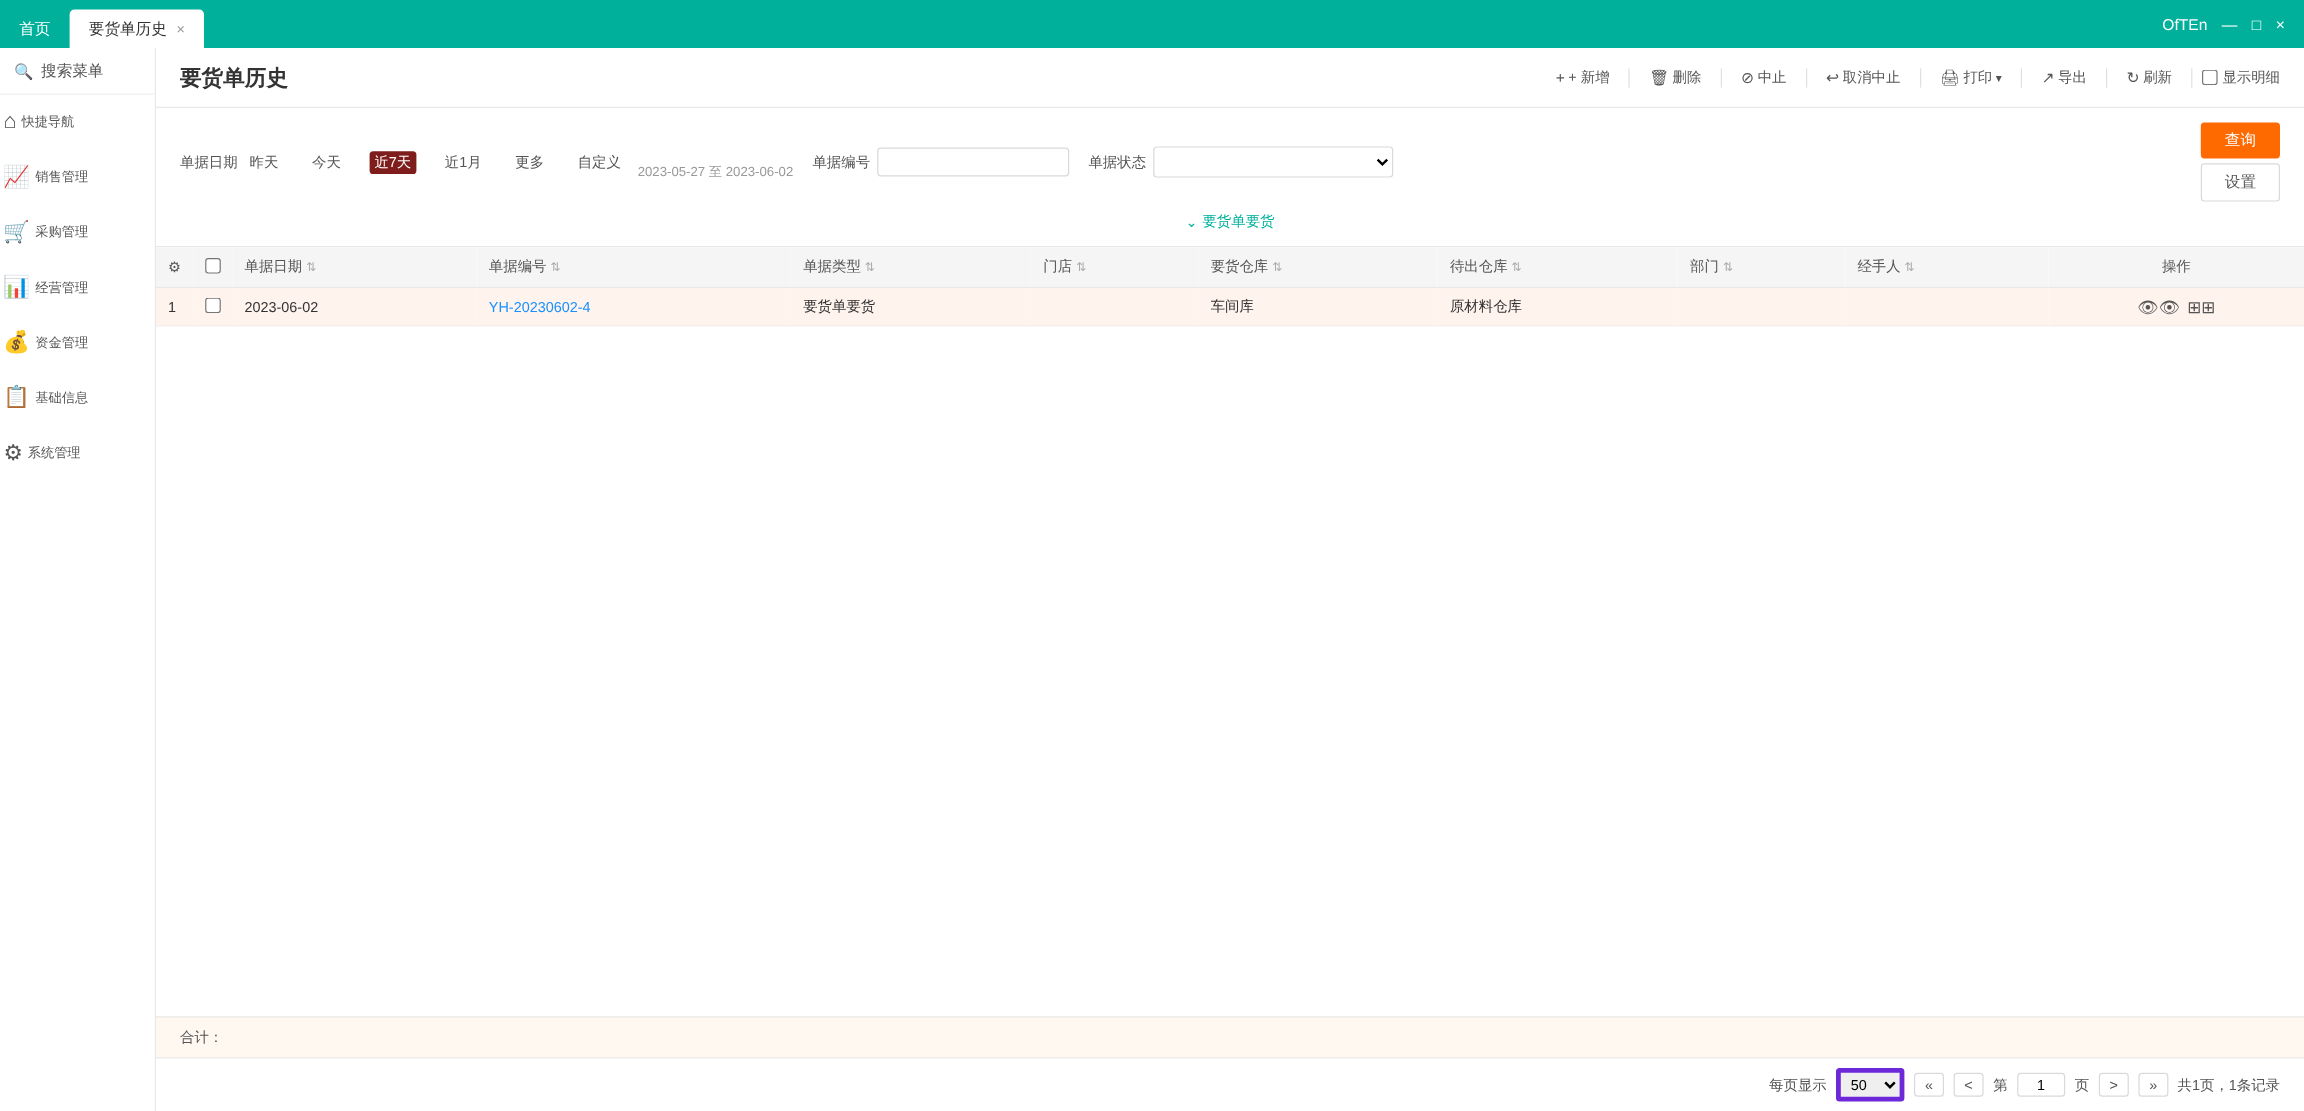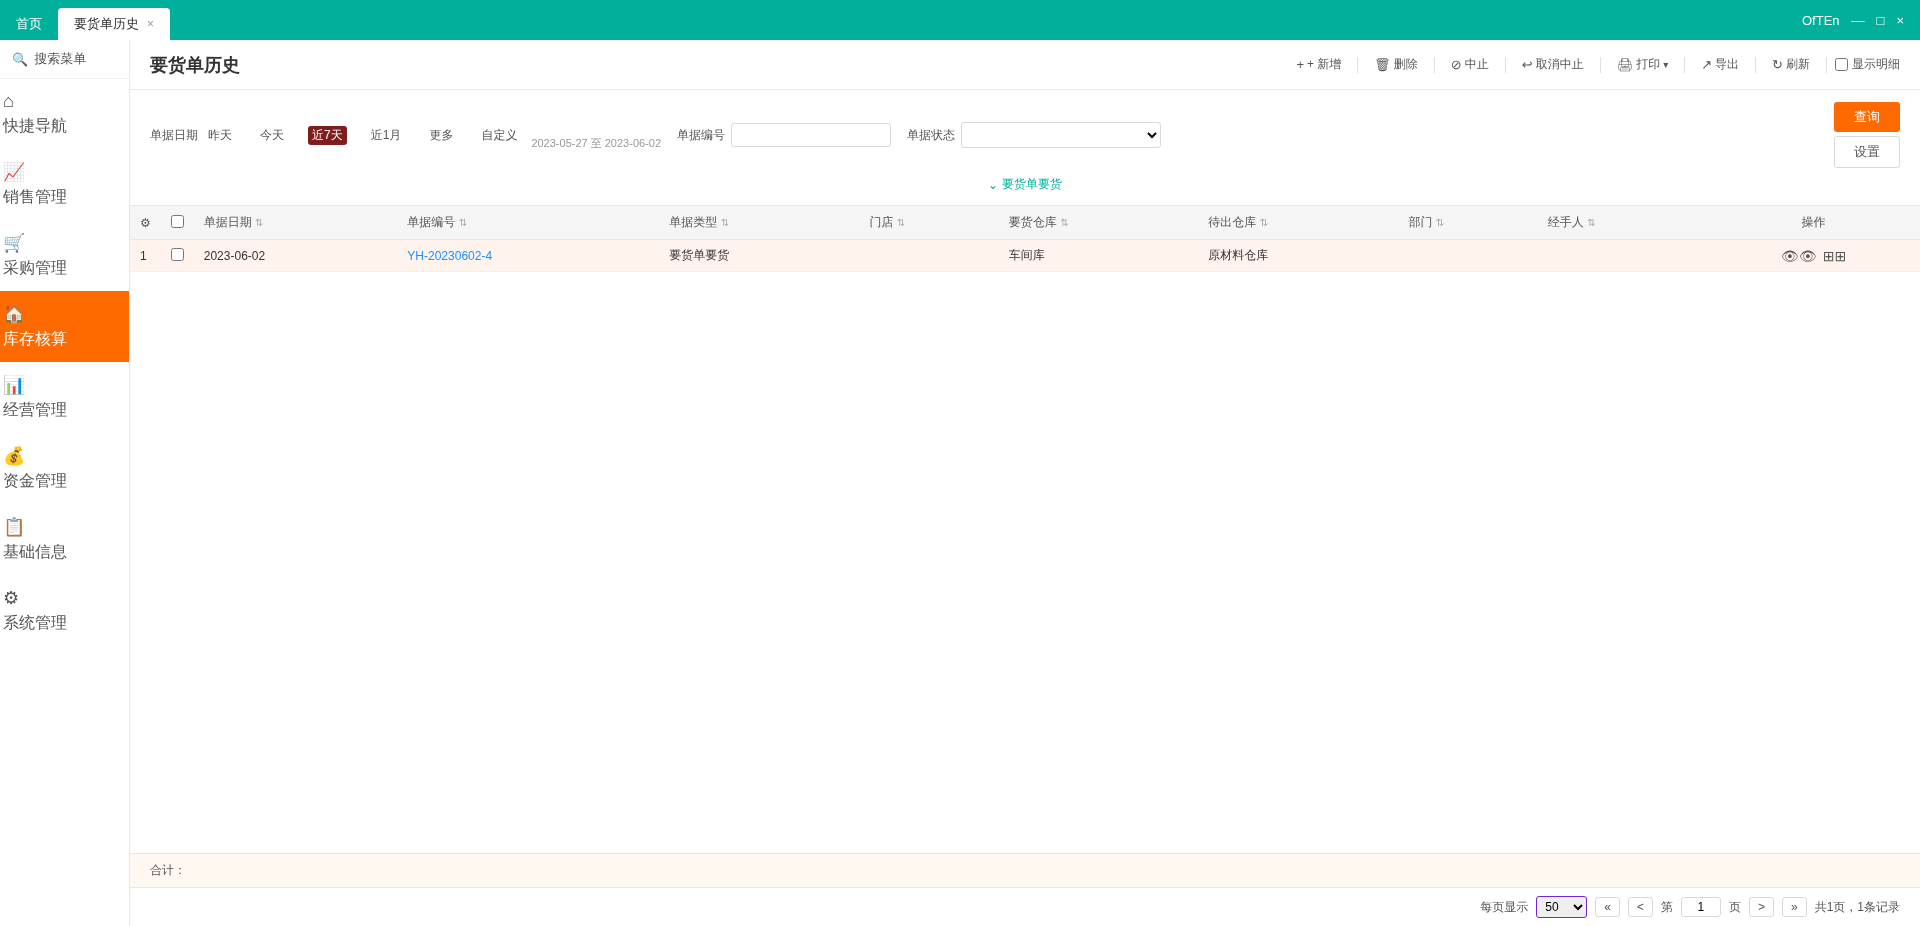--- a/index.html
+++ b/index.html
@@ -13,21 +13,21 @@
     .tab.active { background: #fff; color: #333; border-radius: 4px 4px 0 0; }
     .tab .tab-close { margin-left: 8px; color: #999; cursor: pointer; font-size: 12px; }
     .top-bar-right { margin-left: auto; display: flex; align-items: flex-start; gap: 12px; padding-right: 16px; color: #fff; font-size: 13px; }
     .top-bar-right span { cursor: pointer; }
 
     
     .main-layout { display: flex; flex: 1; overflow: hidden; }
 
     
     .sidebar { width: 130px; background: #fff; border-right: 1px solid #e8e8e8; display: flex; flex-direction: column; flex-shrink: 0; }
-    .sidebar-item { display: flex; flex-direction: column; padding: 12px 0; cursor: pointer; color: #555; font-size: 16px; gap: 4px; border-left: 3px solid transparent; }
+    .sidebar-item { display: flex; flex-direction: row; align-items: center; padding: 12px 0; cursor: pointer; color: #555; font-size: 11px; gap: 4px; border-left: 3px solid transparent; }
     .sidebar-item.active { background: #ff6a00; color: #fff; border-left: 3px solid #ff6a00; }
     .sidebar-item .icon { font-size: 18px; }
     .search-menu { display: flex; align-items: center; padding: 10px 12px; border-bottom: 1px solid #f0f0f0; cursor: pointer; color: #555; font-size: 13px; gap: 6px; }
 
     
     .content { flex: 1; display: flex; flex-direction: column; overflow: hidden; background: #f0f2f5; }
 
     
     .page-header { background: #fff; padding: 12px 20px; display: flex; align-items: center; justify-content: space-between; border-bottom: 1px solid #e8e8e8; flex-shrink: 0; }
     .page-title { font-size: 18px; font-weight: bold; color: #333; }
@@ -70,21 +70,21 @@
     .op-col { text-align: center; }
     .op-icons { display: flex; gap: 6px; justify-content: center; }
     .op-icon { font-size: 14px; cursor: pointer; color: #555; }
 
     
     .table-footer { background: #fff8f0; padding: 8px 20px; border-top: 1px solid #e8e8e8; font-size: 12px; color: #555; flex-shrink: 0; }
 
     
     .pagination { background: #fff; padding: 8px 20px; display: flex; align-items: center; justify-content: flex-end; gap: 8px; border-top: 1px solid #e8e8e8; font-size: 12px; flex-shrink: 0; }
     .pagination span { color: #555; }
-    .pagination .page-size-select { border: 1px solid #6d28d9; border-radius: 3px; padding: 2px 4px; font-size: 12px; }
+    .pagination .page-size-select { border: 4px solid #6d28d9; border-radius: 3px; padding: 2px 4px; font-size: 12px; }
     .pagination .page-btn { border: 1px solid #d9d9d9; border-radius: 3px; padding: 2px 8px; cursor: pointer; background: #fff; color: #555; font-size: 12px; }
     .pagination .page-input { border: 1px solid #d9d9d9; border-radius: 3px; padding: 2px 4px; width: 40px; text-align: center; font-size: 12px; }
 
     .gear-icon::before { content: '⚙'; }
     .plus-icon::before { content: '+'; }
     .delete-icon::before { content: '🗑'; }
     .stop-icon::before { content: '⊘'; }
     .cancel-icon::before { content: '↩'; }
     .print-icon::before { content: '🖨'; }
     .export-icon::before { content: '↗'; }
@@ -133,24 +133,20 @@
       <span class="icon home-icon"></span>
       <span>快捷导航</span>
     </div>
     <div class="sidebar-item">
       <span class="icon sales-icon"></span>
       <span>销售管理</span>
     </div>
     <div class="sidebar-item">
       <span class="icon purchase-icon"></span>
       <span>采购管理</span>
-    </div>
-    <div class="sidebar-item active">
-      <span class="icon inventory-icon"></span>
-      <span>库存核算</span>
     </div>
     <div class="sidebar-item">
       <span class="icon manage-icon"></span>
       <span>经营管理</span>
     </div>
     <div class="sidebar-item">
       <span class="icon finance-icon"></span>
       <span>资金管理</span>
     </div>
     <div class="sidebar-item">

